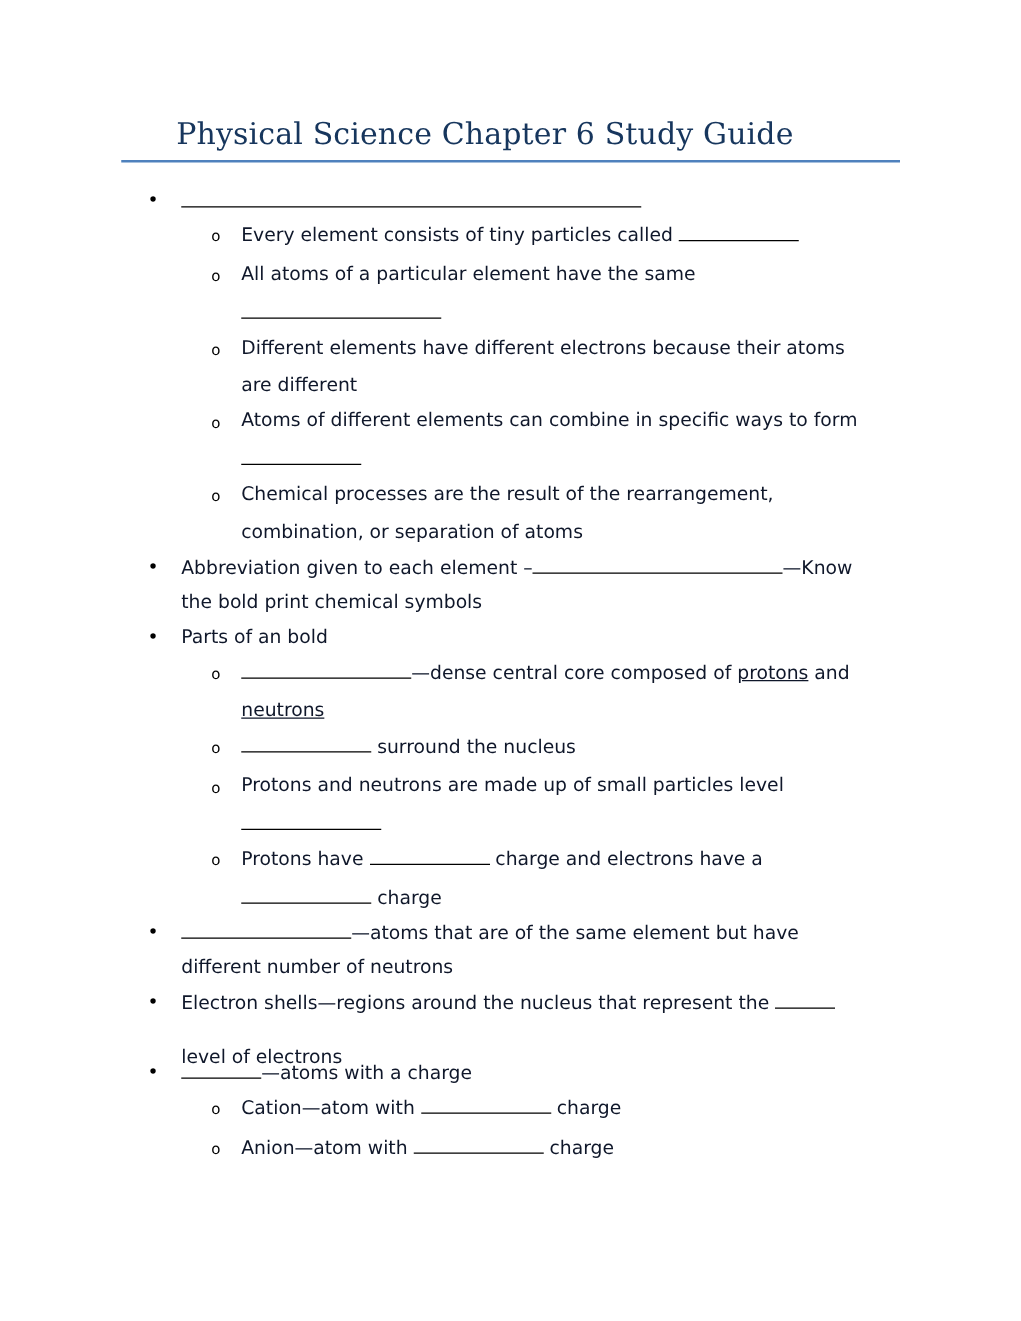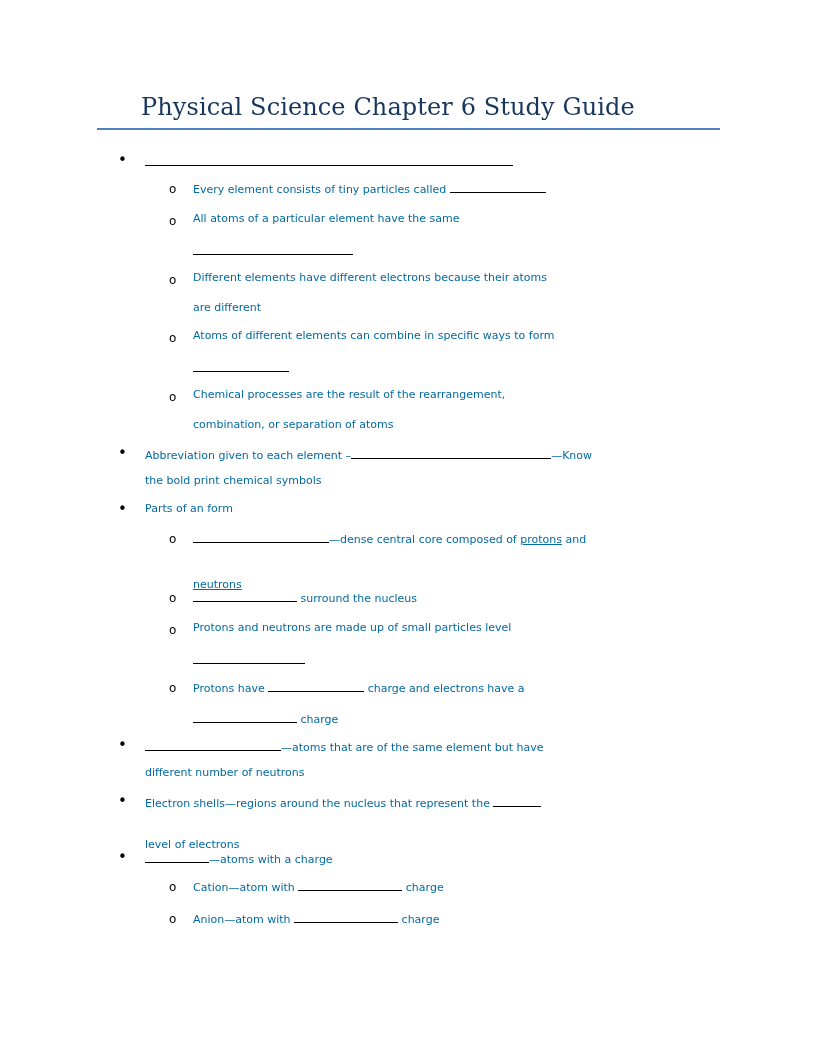--- a/index.html
+++ b/index.html
@@ -8,22 +8,22 @@
   .title {
     position: absolute; left: 97px; top: 93px;
     font-family: "DejaVu Serif", serif; font-size: 24px; color: #17365d;
     white-space: nowrap; letter-spacing: 0.1px; margin-left: 44px;
   }
   .title-rule {
     position: absolute; left: 97px; top: 128px; width: 623px; height: 0;
     border-top: 2px solid #4f81bd;
   }
   .line {
-    position: absolute; font-family: "DejaVu Sans", sans-serif; font-size: 11px;
-    color: #0369a1; white-space: nowrap; line-height: 18px;
+    position: absolute; font-family: "DejaVu Sans", sans-serif; font-size: 15px;
+    color: #0f172a; white-space: nowrap; line-height: 18px;
   }
   .bullet {
     position: absolute; font-family: "DejaVu Sans", sans-serif; font-size: 15px;
     color: #000; line-height: 18px;
   }
   .b1 { left: 118px; }
   .b2 { left: 169px; font-size: 12px; }
   .t1 { left: 145px; }
   .t2 { left: 193px; }
   .blank { display: inline-block; border-bottom: 1px solid #000; height: 14px; vertical-align: baseline; }
@@ -49,24 +49,24 @@
       <div class="bullet b2" style="top: 329px;">o</div>
       <div class="line t2" style="top: 327px;">Atoms of different elements can combine in specific ways to form</div>
       <div class="line t2" style="top: 357px;"><span class="blank" style="width: 96px;"></span></div>
       <div class="bullet b2" style="top: 388px;">o</div>
       <div class="line t2" style="top: 386px;">Chemical processes are the result of the rearrangement,</div>
       <div class="line t2" style="top: 416px;">combination, or separation of atoms</div>
       <div class="bullet b1" style="top: 444px;">•</div>
       <div class="line t1" style="top: 444px;">Abbreviation given to each element –<span class="blank" style="width: 200px;"></span>—Know</div>
       <div class="line t1" style="top: 472px;">the bold print chemical symbols</div>
       <div class="bullet b1" style="top: 500px;">•</div>
-      <div class="line t1" style="top: 500px;">Parts of an form</div>
+      <div class="line t1" style="top: 500px;">Parts of an bold</div>
       <div class="bullet b2" style="top: 530px;">o</div>
       <div class="line t2" style="top: 528px;"><span class="blank" style="width: 136px;"></span>—dense central core composed of <span class="u">protons</span> and</div>
-      <div class="line t2" style="top: 576px; text-align: center;"><span class="u">neutrons</span></div>
+      <div class="line t2" style="top: 559px; text-align: center;"><span class="u">neutrons</span></div>
       <div class="bullet b2" style="top: 589px;">o</div>
       <div class="line t2" style="top: 587px;"><span class="blank" style="width: 104px;"></span> surround the nucleus</div>
       <div class="bullet b2" style="top: 621px;">o</div>
       <div class="line t2" style="top: 619px;">Protons and neutrons are made up of small particles level</div>
       <div class="line t2" style="top: 649px;"><span class="blank" style="width: 112px;"></span></div>
       <div class="bullet b2" style="top: 679px;">o</div>
       <div class="line t2" style="top: 677px;">Protons have <span class="blank" style="width: 96px;"></span> charge and electrons have a</div>
       <div class="line t2" style="top: 708px;"><span class="blank" style="width: 104px;"></span> charge</div>
       <div class="bullet b1" style="top: 736px;">•</div>
       <div class="line t1" style="top: 736px;"><span class="blank" style="width: 136px;"></span>—atoms that are of the same element but have</div>

